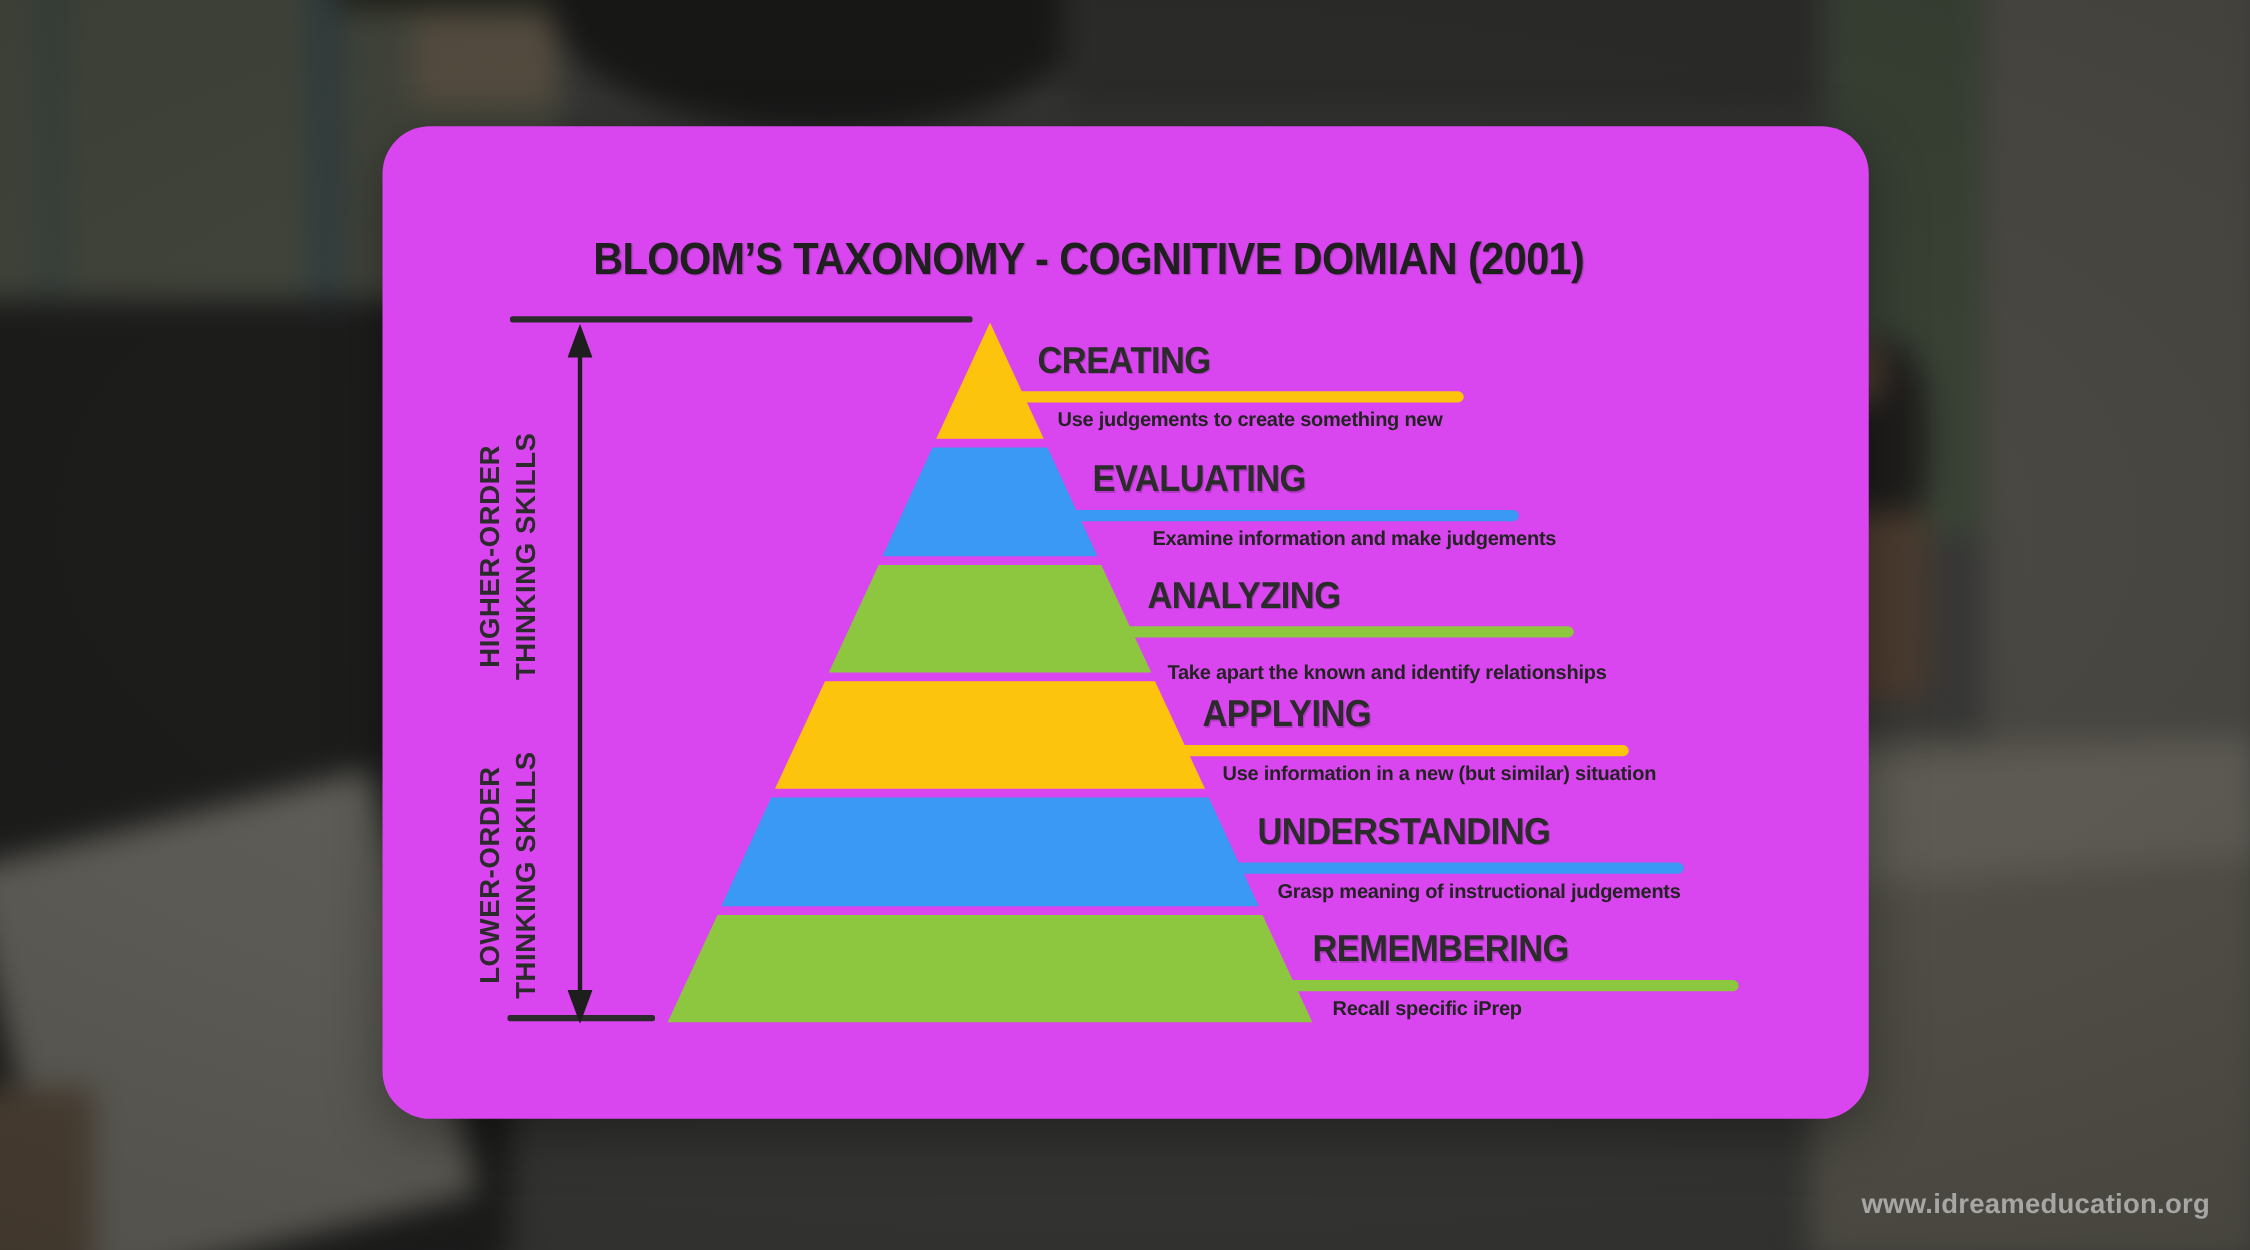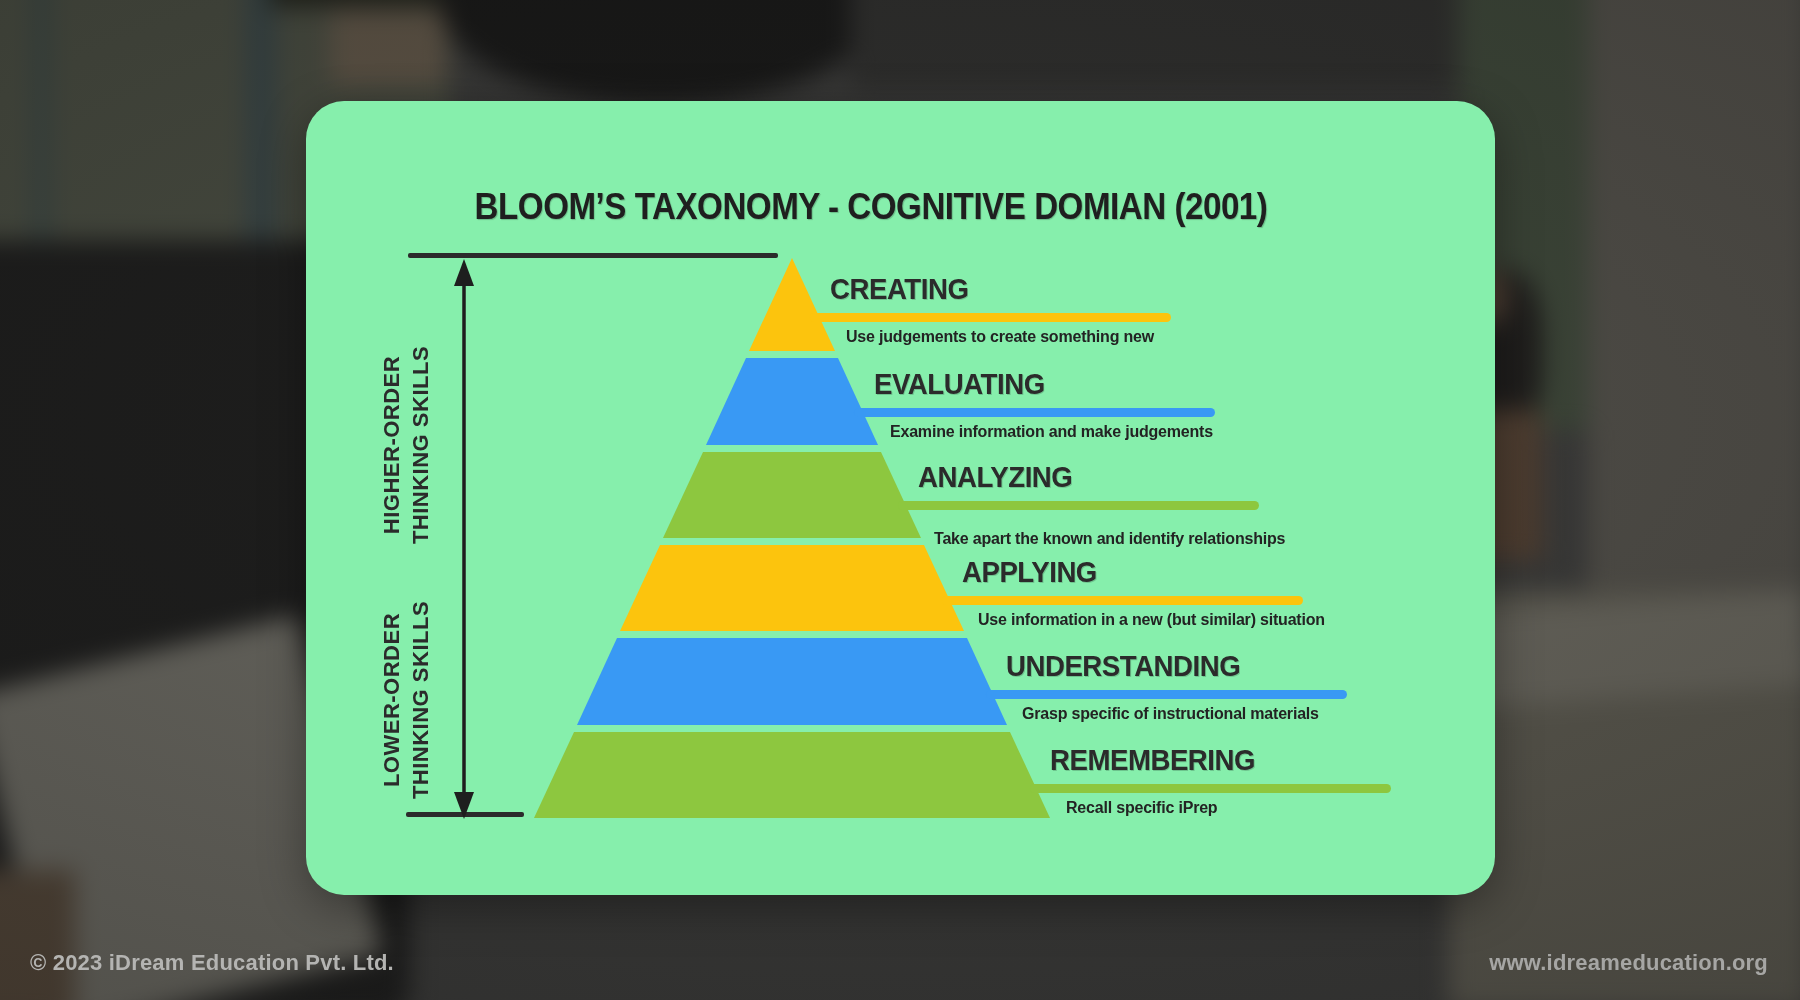--- a/index.html
+++ b/index.html
@@ -27,21 +27,21 @@
   .sh-desk-right    { left:1478px; top:620px; width:360px; height:420px; background:#777467; }
   .sh-desk-edge     { left:1478px; top:632px; width:360px; height:95px; background:#8a877b; transform:rotate(-4deg); }
   .sh-figure-left   { left:-40px; top:270px; width:480px; height:780px; background:#242423; border-radius:30px; }
   .sh-table-left    { left:40px; top:680px; width:335px; height:350px; background:#8b897f; transform:rotate(-14deg); border-radius:8px; }
   .sh-floor-left    { left:-20px; top:900px; width:125px; height:150px; background:#6b5a48; }
   .bg-overlay { position:absolute; inset:0;
     background: radial-gradient(120% 95% at 50% 42%, rgba(18,18,18,0.28) 0%, rgba(10,10,10,0.50) 100%); }
 
   
   .card { position:absolute; left:306px; top:101px; width:1189px; height:794px;
-    background:#86efac; border-radius:38px; z-index:2;
+    background:#d946ef; border-radius:38px; z-index:2;
     box-shadow:0 12px 45px rgba(0,0,0,0.35); }
 
   .card-title { position:absolute; left:0; top:85px; width:1130px; text-align:center;
     font-size:36px; font-weight:700; color:#1f1f1f; letter-spacing:-0.5px;
     transform:scaleX(0.92); transform-origin:50% 50%;
     text-shadow:1px 1px 1px rgba(0,0,0,0.22); white-space:nowrap; }
 
   
   .ruler-top    { position:absolute; left:102px; top:152px; width:370px; height:5px; background:#2b2b2b; border-radius:2px; }
   .ruler-bottom { position:absolute; left:100px; top:711px; width:118px; height:5px; background:#2b2b2b; border-radius:2px; }
@@ -140,33 +140,32 @@
         <polygon points="83,380 433,380 473,467 43,467" fill="#3999F4"></polygon>
         <polygon points="40,474 476,474 516,560 0,560" fill="#8DC73F"></polygon>
       </svg>
 
     <div id="levels-host">
         <div class="lvl-label" style="left: 524px; top: 171px;">CREATING</div>
         <div class="lvl-bar" style="left: 504px; top: 212px; width: 361px; background: rgb(252, 196, 13);"></div>
         <div class="lvl-desc" style="left: 540px; top: 227px;">Use judgements to create something new</div>
         <div class="lvl-label" style="left: 568px; top: 266px;">EVALUATING</div>
         <div class="lvl-bar" style="left: 548px; top: 307px; width: 361px; background: rgb(57, 153, 244);"></div>
-        <div class="lvl-desc" style="left: 584px; top: 322px;">Examine information and make judgements</div>
+        <div class="lvl-desc" style="left: 616px; top: 322px;">Examine information and make judgements</div>
         <div class="lvl-label" style="left: 612px; top: 359px;">ANALYZING</div>
         <div class="lvl-bar" style="left: 592px; top: 400px; width: 361px; background: rgb(141, 199, 63);"></div>
         <div class="lvl-desc" style="left: 628px; top: 429px;">Take apart the known and identify relationships</div>
         <div class="lvl-label" style="left: 656px; top: 454px;">APPLYING</div>
         <div class="lvl-bar" style="left: 636px; top: 495px; width: 361px; background: rgb(252, 196, 13);"></div>
         <div class="lvl-desc" style="left: 672px; top: 510px;">Use information in a new (but similar) situation</div>
         <div class="lvl-label" style="left: 700px; top: 548px;">UNDERSTANDING</div>
         <div class="lvl-bar" style="left: 680px; top: 589px; width: 361px; background: rgb(57, 153, 244);"></div>
-        <div class="lvl-desc" style="left: 716px; top: 604px;">Grasp specific of instructional materials</div>
+        <div class="lvl-desc" style="left: 716px; top: 604px;">Grasp meaning of instructional judgements</div>
         <div class="lvl-label" style="left: 744px; top: 642px;">REMEMBERING</div>
         <div class="lvl-bar" style="left: 724px; top: 683px; width: 361px; background: rgb(141, 199, 63);"></div>
         <div class="lvl-desc" style="left: 760px; top: 698px;">Recall specific iPrep</div>
       </div>
   </div>
 
 
-  <div class="footer-copyright">© 2023 iDream Education Pvt. Ltd.</div>
   <div class="footer-site">www.idreameducation.org</div>
 
 </div>
 
 </body></html>

